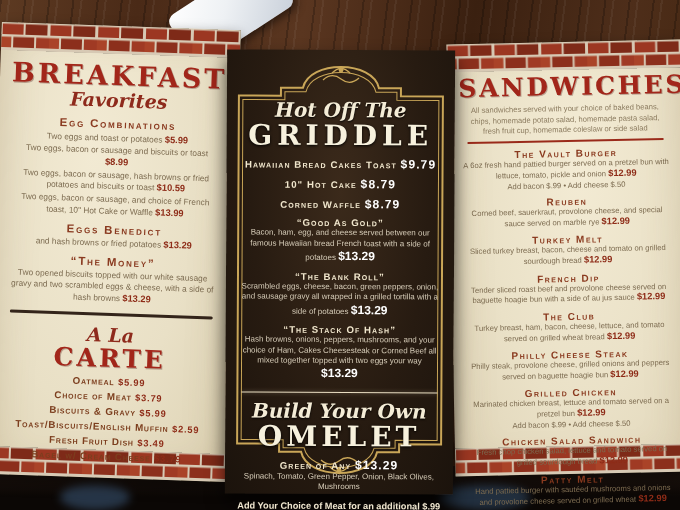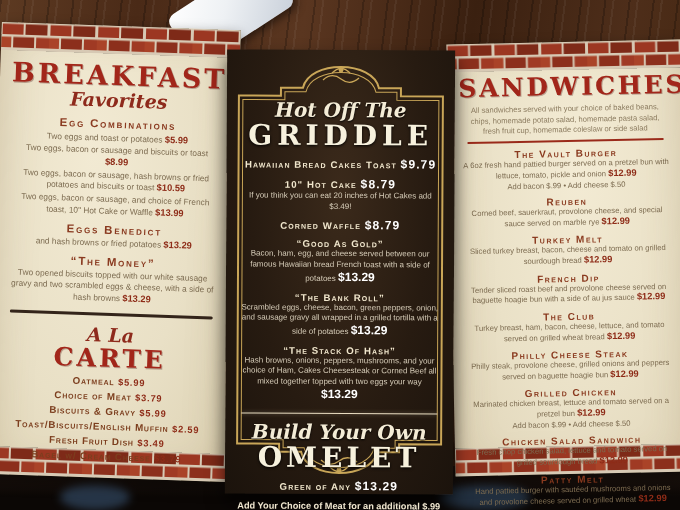--- a/index.html
+++ b/index.html
@@ -198,37 +198,37 @@
       <path d="M105,417 q9,9 18,0"></path>
       <circle cx="114" cy="420" r="1.8" fill="#c9a658"></circle>
     </g>
   </svg>
   <div class="c-content">
     <div class="c-script">Hot Off The</div>
     <div class="c-title">GRIDDLE</div>
 
     <div class="c-name"><span>Hawaiian Bread Cakes Toast</span> <span class="c-price">$9.79</span></div>
     <div class="c-name"><span>10" Hot Cake</span> <span class="c-price">$8.79</span></div>
-    <div class="c-desc">If you think you can eat 20 inches of Hot Cakes add $3.49!</div>
     <div class="c-name"><span>Corned Waffle</span> <span class="c-price">$8.79</span></div>
 
     <div class="c-name">“Good As Gold”</div>
     <div class="c-desc"><span>Bacon, ham, egg, and cheese served between our famous Hawaiian bread French toast with a side of potatoes</span> <span class="price c-price">$13.29</span></div>
 
     <div class="c-name">“The Bank Roll”</div>
     <div class="c-desc"><span>Scrambled eggs, cheese, bacon, green peppers, onion, and sausage gravy all wrapped in a grilled tortilla with a side of potatoes</span> <span class="price c-price">$13.29</span></div>
 
     <div class="c-name">“The Stack Of Hash”</div>
     <div class="c-desc"><span>Hash browns, onions, peppers, mushrooms, and your choice of Ham, Cakes Cheesesteak or Corned Beef all mixed together topped with two eggs your way</span> <span class="price c-price">$13.29</span></div>
 
     <div class="c-divider"></div>
 
     <div class="c-script">Build Your Own</div>
     <div class="c-title c-title2">OMELET</div>
     <div class="c-name"><span>Green of Any</span> <span class="c-price">$13.29</span></div>
+    <div class="c-desc">Spinach, Tomato, Green Pepper, Onion, Black Olives, Mushrooms</div>
     <div class="c-meat-note">Add Your Choice of Meat for an additional $.99 each</div>
 
   </div>
 </div>
 
 <div class="panel panel-right">
   <div class="brick-band brick-top"><svg width="100%" height="100%" preserveAspectRatio="none" viewBox="0 0 240 28">
         <defs>
           <pattern id="bp2" width="48" height="28" patternUnits="userSpaceOnUse">
             <rect width="48" height="28" fill="#d7c9b4"></rect>

